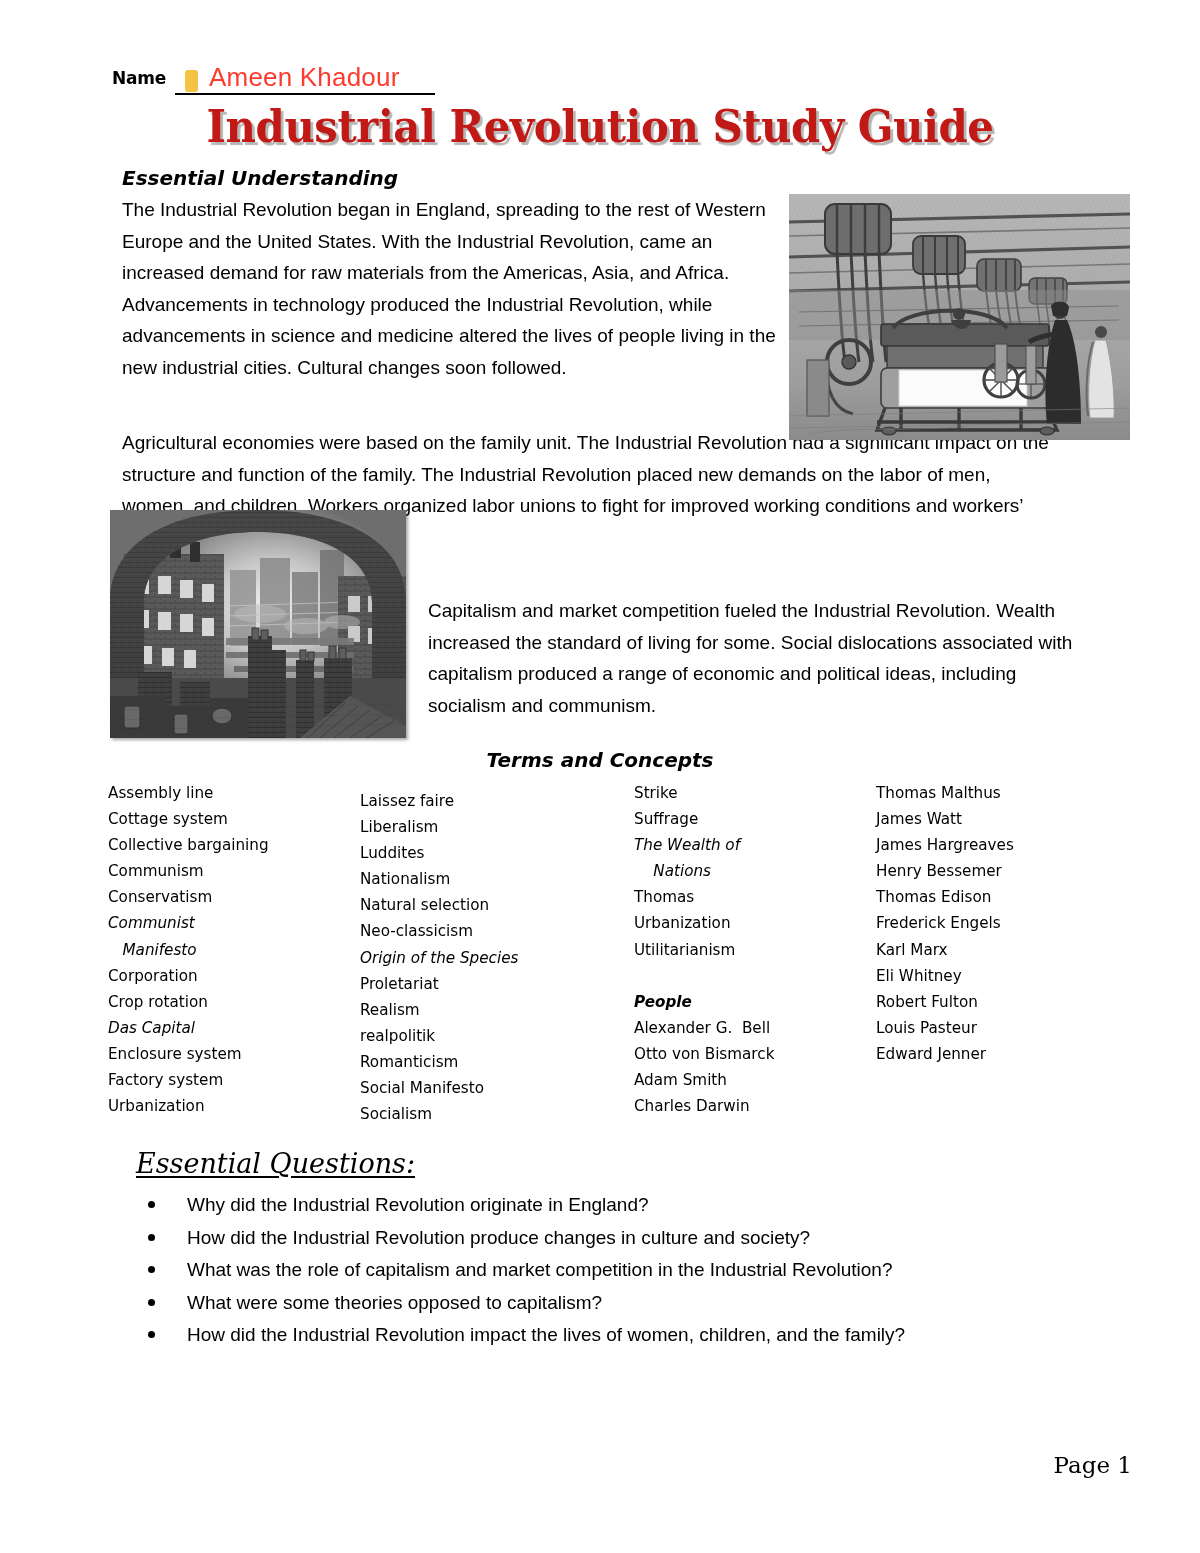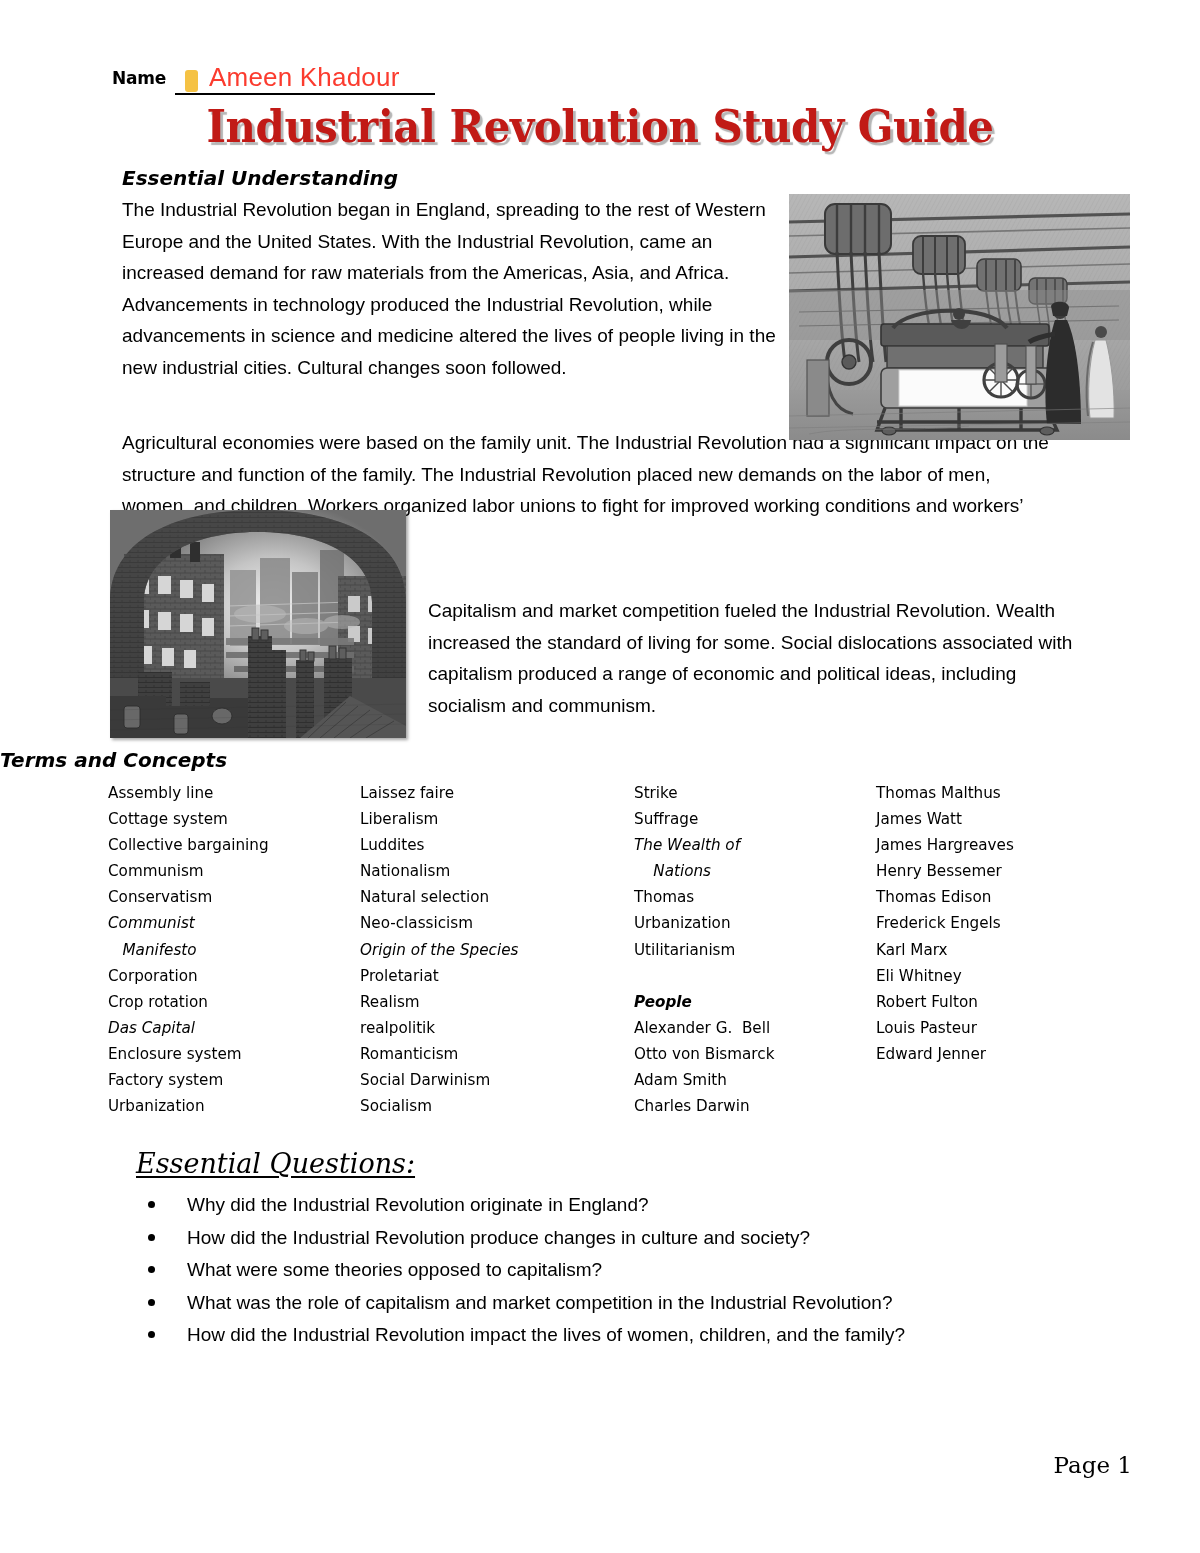--- a/index.html
+++ b/index.html
@@ -148,32 +148,32 @@
     box-shadow: 2px 2px 3px rgba(0,0,0,0.35);
   }
   .img-frame svg { display: block; width: 100%; height: 100%; }
 
   
   #terms-heading {
     position: absolute;
     left: 0;
     top: 748px;
     width: 1200px;
-    text-align: left;
+    text-align: center;
   }
   .terms-cols {
     position: absolute;
     left: 108px;
     top: 780px;
     width: 1010px;
     display: flex;
   }
   .terms-col { }
   #terms-col-1 { width: 252px; }
-  #terms-col-2 { width: 274px; }
+  #terms-col-2 { width: 274px; margin-top: 8px; }
   #terms-col-3 { width: 242px; }
   #terms-col-4 { width: 240px; }
   .term {
     font-family: "DejaVu Sans", sans-serif;
     font-size: 15.2px;
     line-height: 26.1px;
     color: #000;
     white-space: pre;
   }
   .term.it { font-style: italic; }
@@ -575,21 +575,21 @@
         <div class="term ">Liberalism</div>
         <div class="term ">Luddites</div>
         <div class="term ">Nationalism</div>
         <div class="term ">Natural selection</div>
         <div class="term ">Neo-classicism</div>
         <div class="term it">Origin of the Species</div>
         <div class="term ">Proletariat</div>
         <div class="term ">Realism</div>
         <div class="term ">realpolitik</div>
         <div class="term ">Romanticism</div>
-        <div class="term ">Social Darwinism</div>
+        <div class="term ">Social Manifesto</div>
         <div class="term ">Socialism</div>
       </div>
     <div class="terms-col" id="terms-col-3">
         <div class="term ">Strike</div>
         <div class="term ">Suffrage</div>
         <div class="term it">The Wealth of</div>
         <div class="term it">    Nations</div>
         <div class="term ">Thomas</div>
         <div class="term ">Urbanization</div>
         <div class="term ">Utilitarianism</div>
@@ -612,20 +612,20 @@
         <div class="term ">Robert Fulton</div>
         <div class="term ">Louis Pasteur</div>
         <div class="term ">Edward Jenner</div>
       </div>
   </div>
 
   <div id="questions-heading">Essential Questions:</div>
   <ul id="questions-list">
       <li><span class="bullet"></span><span>Why did the Industrial Revolution originate in England?</span></li>
       <li><span class="bullet"></span><span>How did the Industrial Revolution produce changes in culture and society?</span></li>
+      <li><span class="bullet"></span><span>What was the role of capitalism and market competition in the Industrial Revolution?</span></li>
       <li><span class="bullet"></span><span>What were some theories opposed to capitalism?</span></li>
-      <li><span class="bullet"></span><span>What was the role of capitalism and market competition in the Industrial Revolution?</span></li>
       <li><span class="bullet"></span><span>How did the Industrial Revolution impact the lives of women, children, and the family?</span></li>
     </ul>
 
   <div id="page-footer">Page 1</div>
 
 </div>
 
 </body></html>

